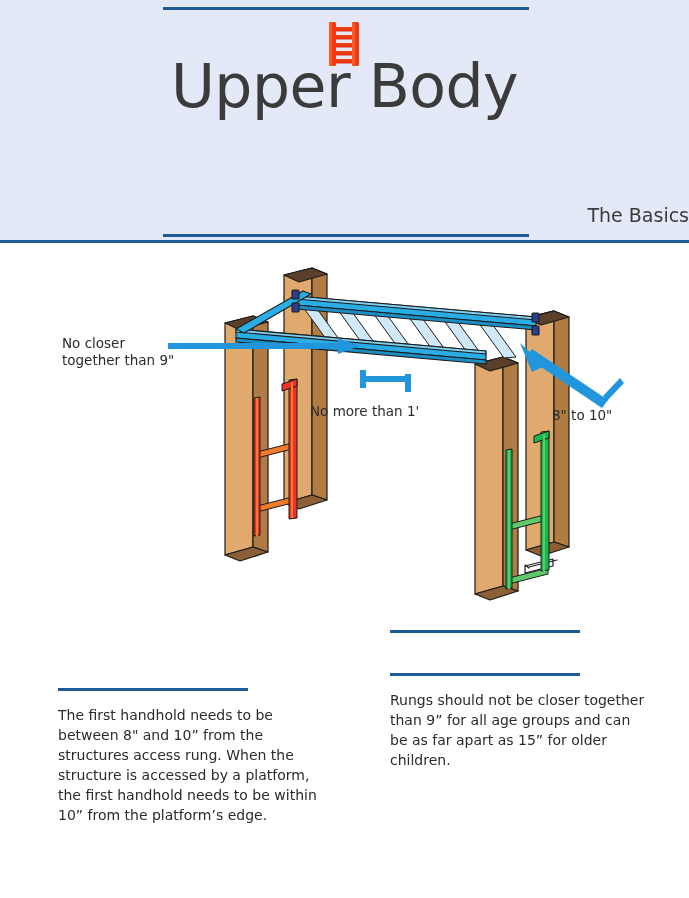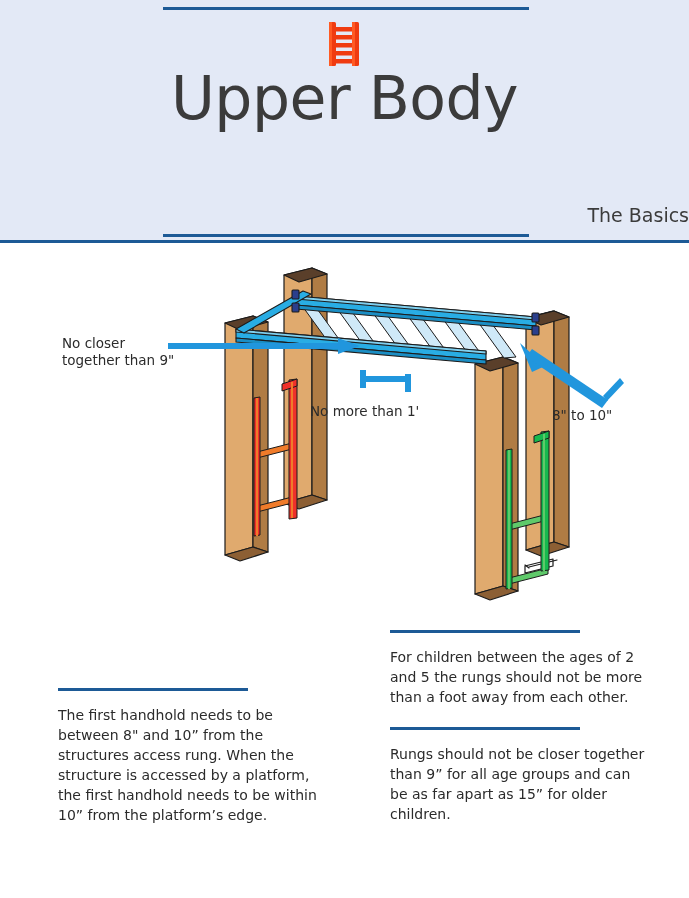--- a/index.html
+++ b/index.html
@@ -41,21 +41,20 @@
   #ladder-icon {
     position: absolute;
     left: 326px; top: 22px;
     width: 36px; height: 44px;
   }
   #title-block {
     position: absolute;
     left: 0; top: 55px;
     width: 689px;
     text-align: center;
-    margin-top: 12px;
   }
   .title-line {
     font-family: "DejaVu Sans", sans-serif;
     font-size: 60px;
     line-height: 62px;
     font-weight: 400;
     color: #3b3b3b;
     letter-spacing: -0.5px;
     white-space: pre;
   }
@@ -93,21 +92,21 @@
   #bottom {
     position: absolute;
     left: 0; top: 630px;
     width: 689px; height: 268px;
   }
   .col { position: absolute; }
   #col-left  { left: 58px;  top: 58px;  width: 262px; }
   #col-right { left: 390px; top: 0px;   width: 258px; }
 
   .block { position: relative; }
-  .block + .block { margin-top: 20px; }
+  .block + .block { margin-top: 40px; }
   .block-rule {
     width: 190px;
     height: 3px;
     background: #1d5a96;
     margin-bottom: 14px;
   }
   .block-text {
     font-family: "DejaVu Sans", sans-serif;
     font-size: 14px;
     line-height: 20px;
@@ -283,20 +282,19 @@
   <div class="col" id="col-left">
     <div class="block">
       <div class="block-rule"></div>
       <div class="block-text">The first handhold needs to be between 8" and 10” from the structures access rung. When the structure is accessed by a platform, the first handhold needs to be within 10” from the platform’s edge.</div>
     </div>
   </div>
 
   <div class="col" id="col-right">
     <div class="block">
       <div class="block-rule"></div>
-      <div class="block-text">For children between the ages of 2 and 5 the rungs should not be more than a foot away from each other.</div>
     </div>
     <div class="block">
       <div class="block-rule"></div>
       <div class="block-text">Rungs should not be closer together than 9” for all age groups and can be as far apart as 15” for older children.</div>
     </div>
   </div>
 </div>
 
 </body></html>

